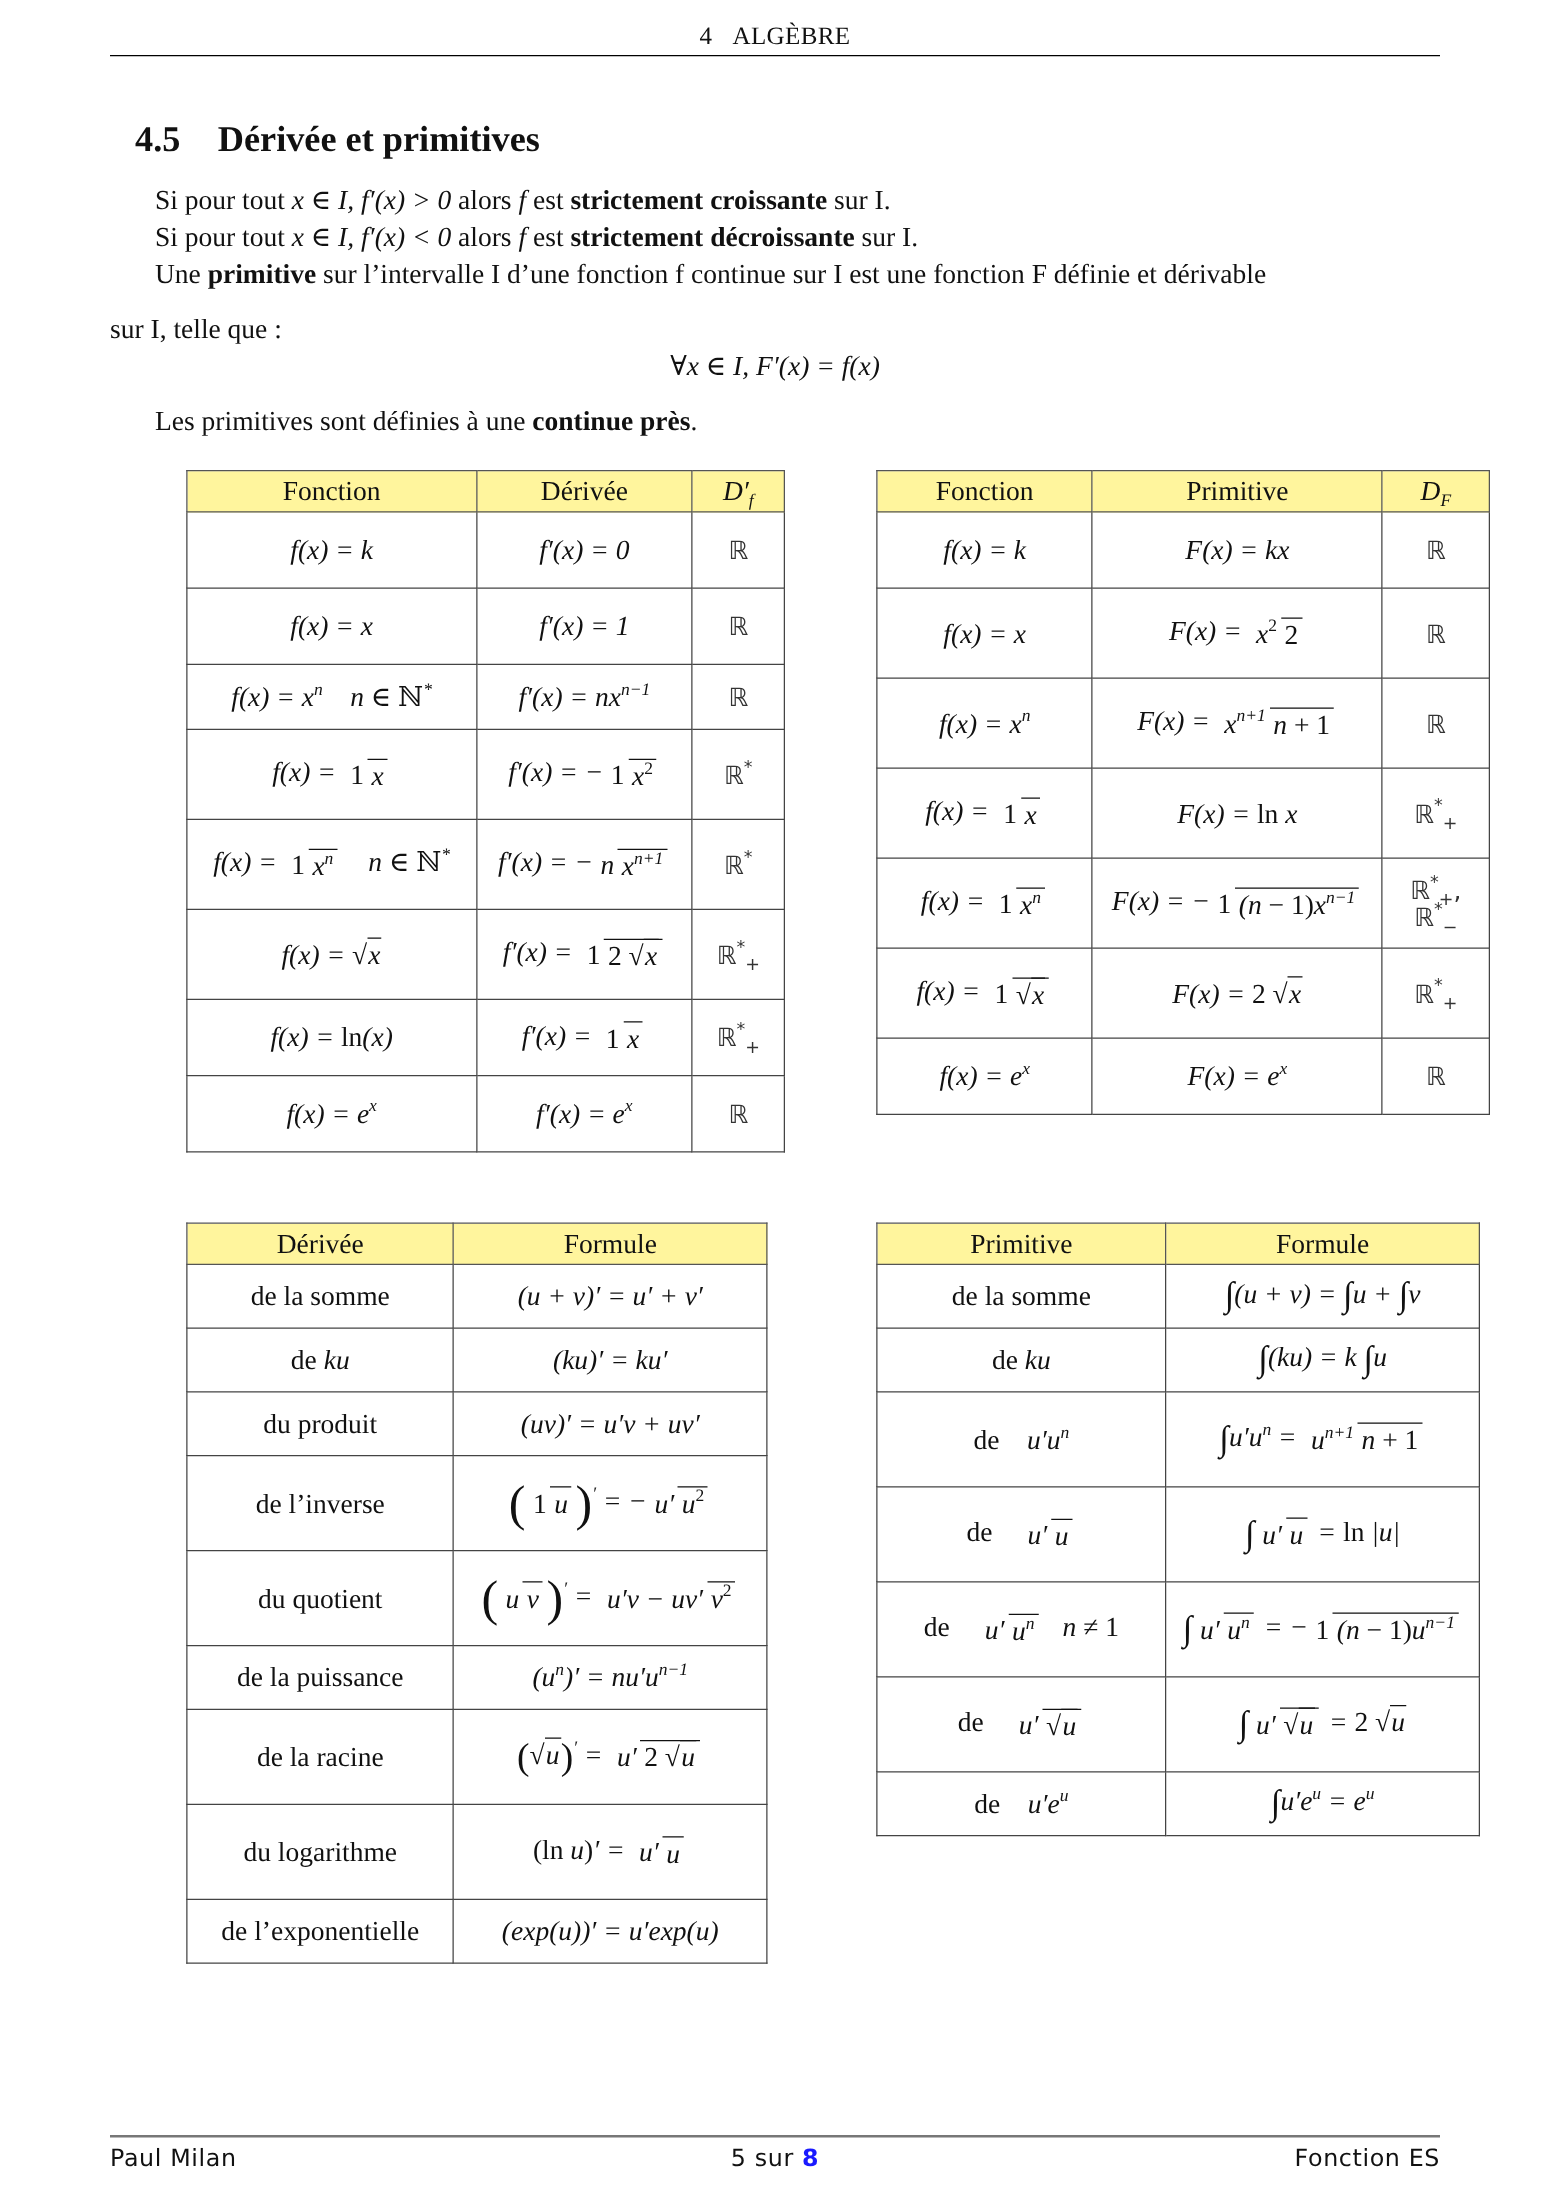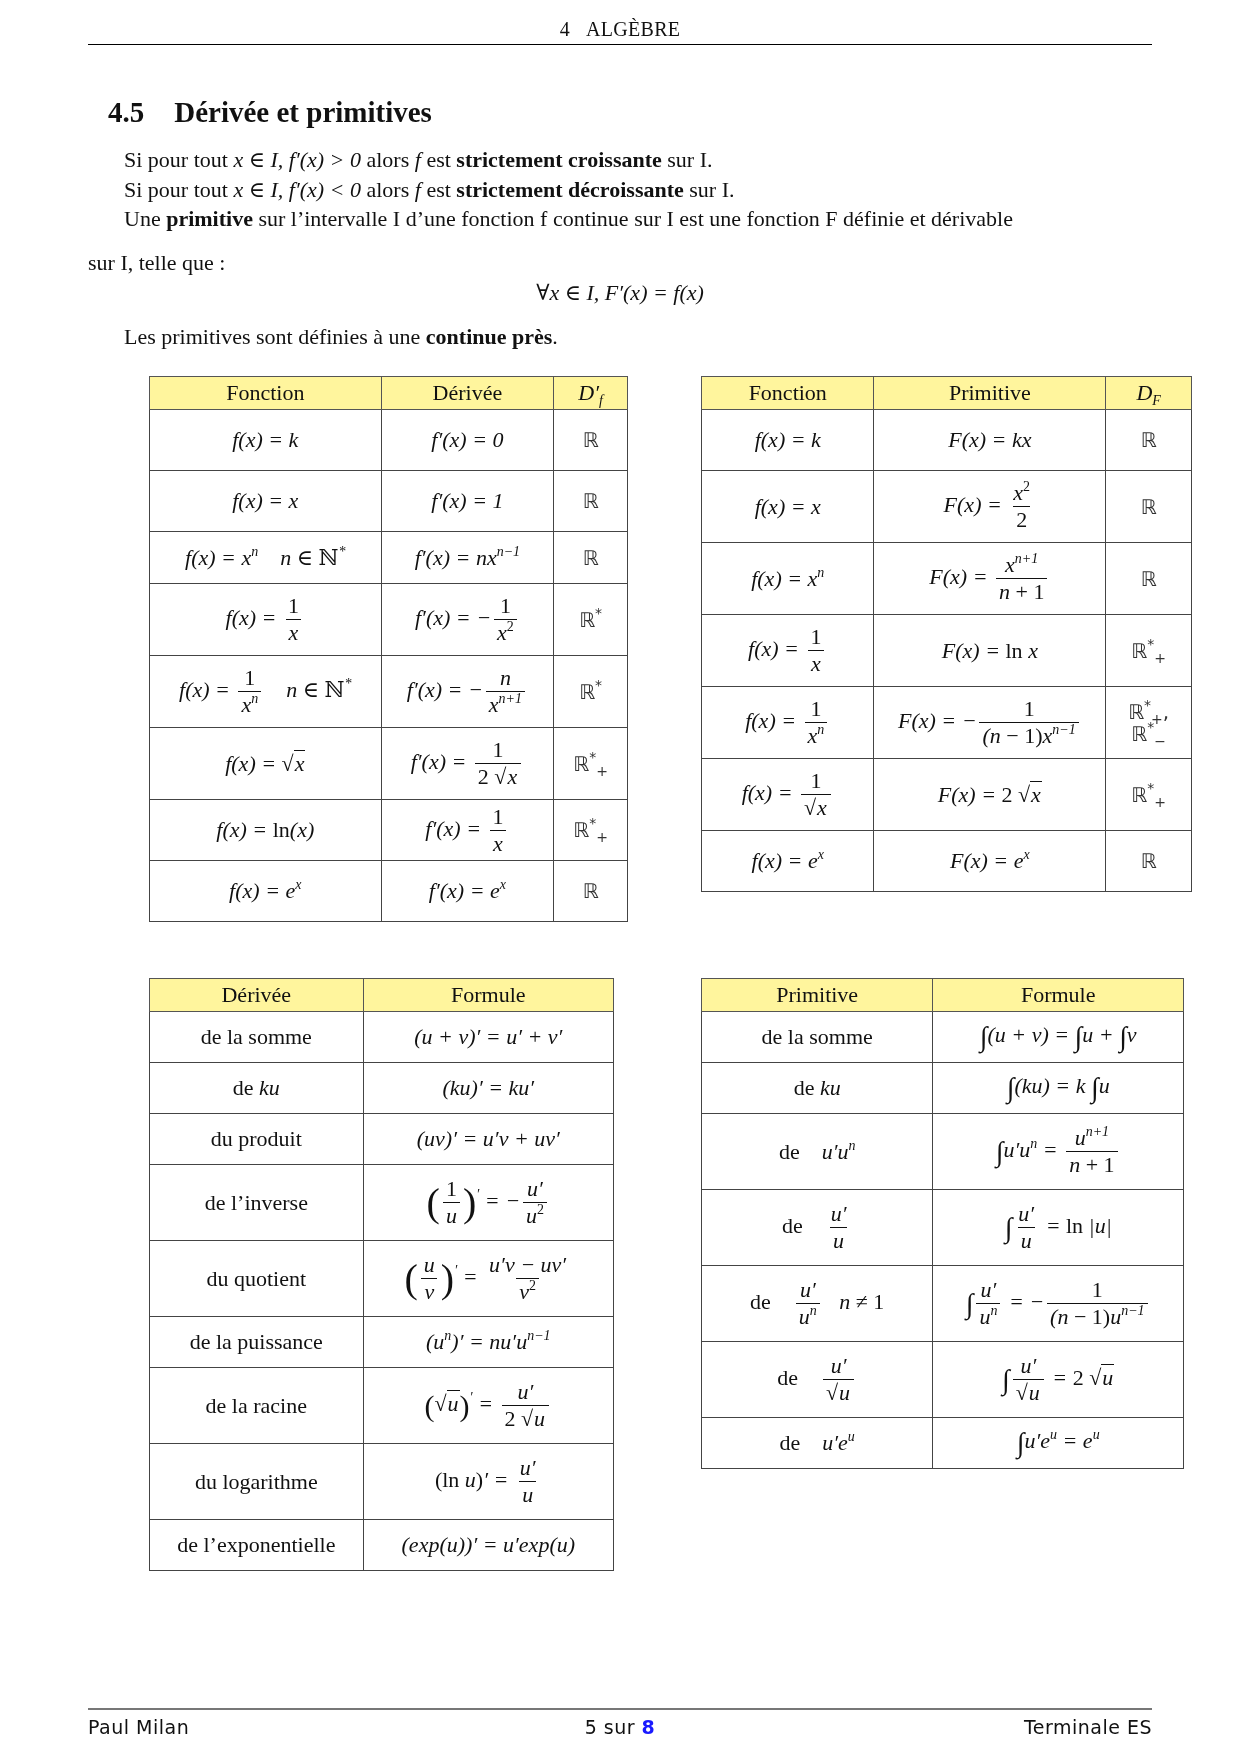--- a/index.html
+++ b/index.html
@@ -47,21 +47,21 @@
   table.t td {
     border: 1.5px solid #444;
     text-align: center;
     vertical-align: middle;
     padding: 0 6px;
     white-space: nowrap;
   }
   .math { font-style: italic; font-family: "Liberation Serif", "DejaVu Serif", serif; }
   .up { font-style: normal; }
   .frac {
-    display: inline-flex; flex-direction: column; align-items: center;
+    display: inline-flex; flex-direction: row; align-items: center;
     vertical-align: middle; margin: 0 3px;
   }
   .frac > .n { padding: 0 3px; line-height: 26px; }
   .frac > .d { padding: 0 3px; line-height: 26px; border-top: 1.5px solid #111; }
   sup { font-size: 14px; vertical-align: 9px; line-height: 0; }
   sub { font-size: 14px; vertical-align: -5px; line-height: 0; }
   .sqrt { display: inline-block; }
   .sqrt .rad { border-top: 1.5px solid #111; padding: 0 1px; }
   .dom { font-family: "DejaVu Sans", sans-serif; font-size: 20px; color: #333; }
   .paren { font-size: 40px; font-style: normal; vertical-align: middle; line-height: 1; }
@@ -376,13 +376,13 @@
     <td class="math"><span class="int">∫</span>u′e<sup>u</sup> = e<sup>u</sup></td>
   </tr>
 </tbody>
   </table>
 
 <div class="abs footer-rule"></div>
 <div class="abs footer footer-left">Paul Milan</div>
 <div class="abs footer footer-center">
   <span>5</span><span> sur </span><span class="total-pages">8</span>
 </div>
-<div class="abs footer footer-right">Terminale ES</div>
+<div class="abs footer footer-right">Fonction ES</div>
 
 </body></html>

